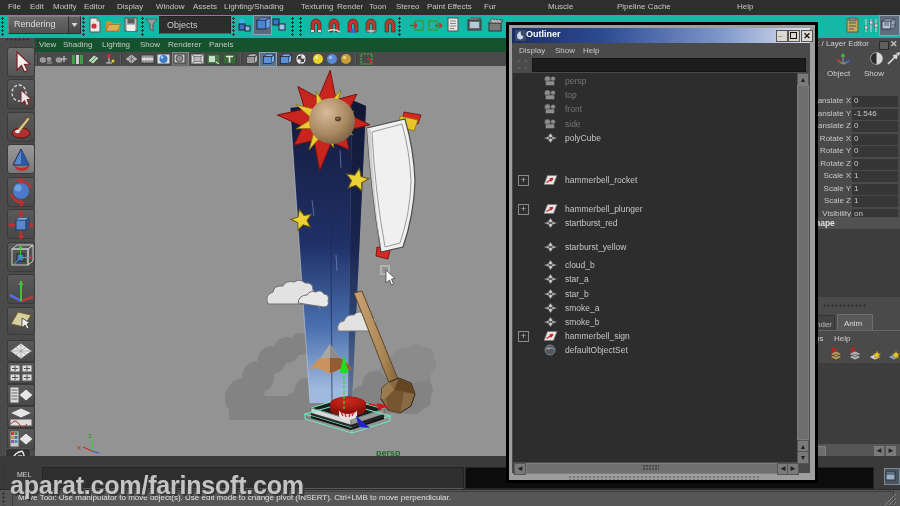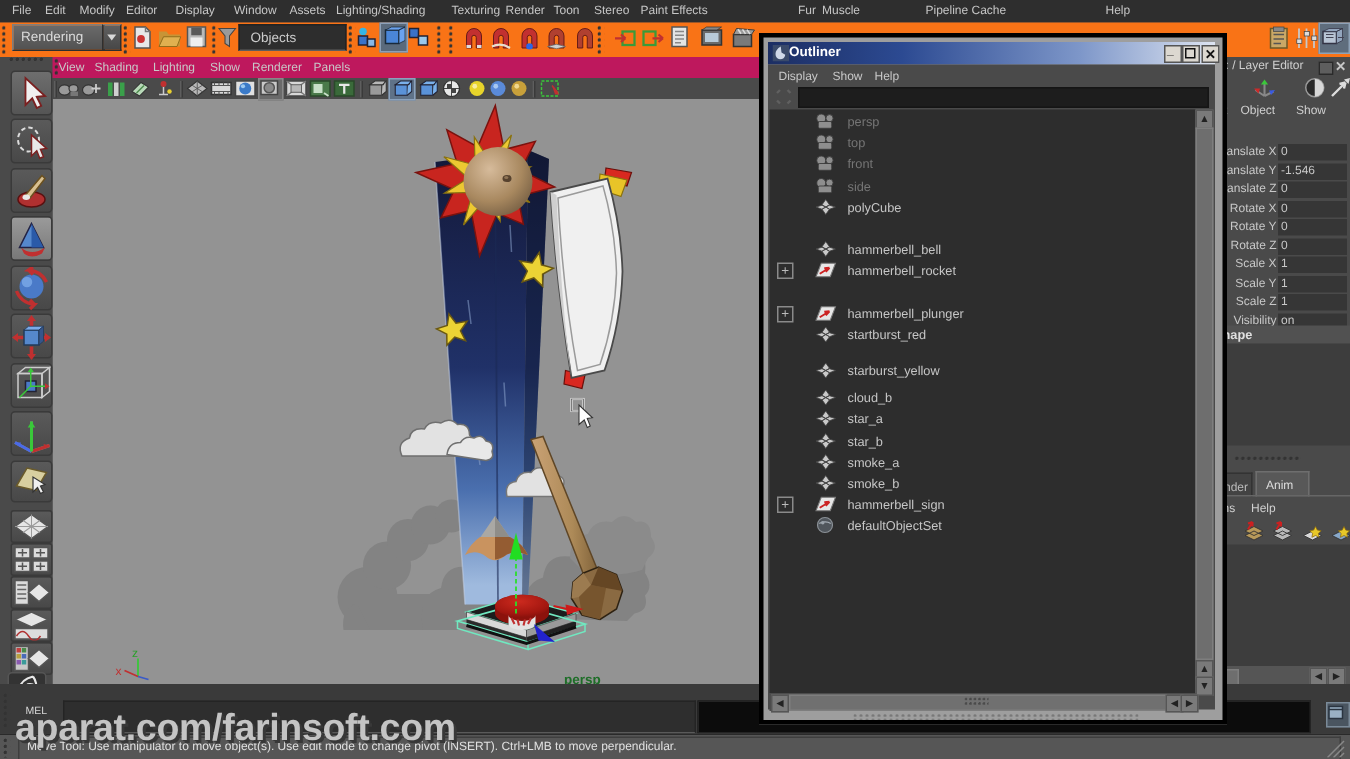--- a/index.html
+++ b/index.html
@@ -1,22 +1,22 @@
 <!DOCTYPE html>
 <html><head><meta charset="utf-8"><style>
 html,body{margin:0;padding:0}
 body{width:900px;height:506px;position:relative;background:#4a4a4a;font-family:"Liberation Sans",sans-serif;overflow:hidden}
 .abs{position:absolute}
 #menubar{left:0;top:0;width:900px;height:15px;background:#2e2e2e;color:#c6c6c6;font-size:8px;z-index:2}
 #menubar span{position:absolute;top:2px;white-space:nowrap}
-#statusline{left:0;top:15px;width:900px;height:23px;background:#f97316;z-index:2}
+#statusline{left:0;top:15px;width:900px;height:23px;background:#14b8a6;z-index:2}
 #toolbox{left:0;top:38px;width:35px;height:428px;background:#4a4a4a;z-index:2}
 .tbtn{position:absolute;left:7px;width:26px;height:28px;background:linear-gradient(#5a5a5a,#484848);border:1px solid #3a3a3a;border-radius:3px}
 .lbtn{position:absolute;left:7px;width:26px;height:20px;background:linear-gradient(#5a5a5a,#484848);border:1px solid #3a3a3a;border-radius:2px}
-#vpmenu{left:35px;top:38px;width:778px;height:14px;background:#be185d;color:#c8c8c8;font-size:8px;z-index:2}
+#vpmenu{left:35px;top:38px;width:778px;height:14px;background:#14532d;color:#c8c8c8;font-size:8px;z-index:2}
 #vpmenu span{position:absolute;top:2px}
 #vpicons{left:35px;top:52px;width:778px;height:14px;background:#4a4a4a;z-index:2}
 #viewport{left:35px;top:66px;width:778px;height:390px;background:#939393;z-index:1}
 #chbox{left:813px;top:38px;width:87px;height:420px;background:#4a4a4a;color:#c8c8c8;z-index:3}
 #cmdline{left:0;top:456px;width:900px;height:33px;background:#3a3a3a;z-index:4}
 #helpline{left:0;top:489px;width:900px;height:17px;background:#565656;color:#e0e0e0;font-size:8px;border-top:1px solid #2a2a2a;z-index:4}
 #watermark{left:10px;top:471px;font-size:25px;font-weight:bold;color:#c4c4c4;letter-spacing:-0.2px;text-shadow:2px 2px 0 #383838,1px 1px 0 #383838;white-space:nowrap;z-index:50}
 #outliner{left:506px;top:22px;width:306px;height:455px;background:#9e9e9e;border:3px solid #000000;z-index:20}
 #ol-title{position:absolute;left:3px;top:3px;width:298px;height:15px;background:linear-gradient(90deg,#1c2e63 0%,#2c4a92 30%,#7e97c9 70%,#dde4f1 100%);color:#fff;font-size:9px;font-weight:bold}
 #ol-body{position:absolute;left:3px;top:18px;width:298px;height:430px;background:#4a4a4a}
@@ -46,21 +46,21 @@
     <span style="left:84px">Editor</span>
     <span style="left:117px">Display</span>
     <span style="left:156px">Window</span>
     <span style="left:193px">Assets</span>
     <span style="left:224px">Lighting/Shading</span>
     <span style="left:301px">Texturing</span>
     <span style="left:337px">Render</span>
     <span style="left:369px">Toon</span>
     <span style="left:396px">Stereo</span>
     <span style="left:427px">Paint Effects</span>
-    <span style="left:532px">Fur</span>
+    <span style="left:484px">Fur</span>
     <span style="left:548px">Muscle</span>
     <span style="left:617px">Pipeline Cache</span>
     <span style="left:737px">Help</span>
 </div>
 <div class="abs" id="statusline">
 <div class="dotcol" style="left:1px;top:2px;height:19px"></div>
 <div class="abs" style="left:8px;top:1px;width:60px;height:16px;background:linear-gradient(#6a6a6a,#525252);border:1px solid #2f2f2f;border-top-color:#7e7e7e;border-left-color:#7e7e7e;color:#dcdcdc;font-size:9px">
       <span style="position:absolute;left:5px;top:2px">Rendering</span>
     </div>
 <div class="abs" style="left:68px;top:1px;width:11px;height:16px;background:linear-gradient(#606060,#474747);border:1px solid #2f2f2f;border-top-color:#7e7e7e"><svg width="11" height="16">
@@ -659,26 +659,20 @@
             </g>
           </svg>
           <span class="txt gray">side</span>
         </div>
     <div class="olrow" style="top:58px">
           <svg style="position:absolute;left:30px;top:1px" width="15" height="12">
             <path d="M7.5 1 L10 4.5 L7.5 6 L5 4.5Z M14 6 L10 7.5 L7.5 6 L10 4.8Z M7.5 11 L5 7.5 L7.5 6 L10 7.5Z M1 6 L5 4.8 L7.5 6 L5 7.5Z" fill="#c9c9c9" stroke="#444" stroke-width=".6"></path>
           </svg>
           <span class="txt">polyCube</span>
         </div>
-    <div class="olrow" style="top:86px">
-          <svg style="position:absolute;left:30px;top:1px" width="15" height="12">
-            <path d="M7.5 1 L10 4.5 L7.5 6 L5 4.5Z M14 6 L10 7.5 L7.5 6 L10 4.8Z M7.5 11 L5 7.5 L7.5 6 L10 7.5Z M1 6 L5 4.8 L7.5 6 L5 7.5Z" fill="#c9c9c9" stroke="#444" stroke-width=".6"></path>
-          </svg>
-          <span class="txt">hammerbell_bell</span>
-        </div>
     <div class="olrow" style="top:100px">
           <div class="plus">+</div>
           <svg style="position:absolute;left:30px;top:1px" width="15" height="12">
             <path d="M1 10.5 L4.5 1.5 L14 1.5 L10.5 10.5Z" fill="#e6e6e6" stroke="#777" stroke-width=".7"></path>
             <path d="M3.5 8.5 L10 4.5 M10 4.5 l-3.5.3 M10 4.5 l-2.5 2.8" stroke="#c22" stroke-width="1.3" fill="none"></path>
           </svg>
           <span class="txt">hammerbell_rocket</span>
         </div>
     <div class="olrow" style="top:129px">
           <div class="plus">+</div>

